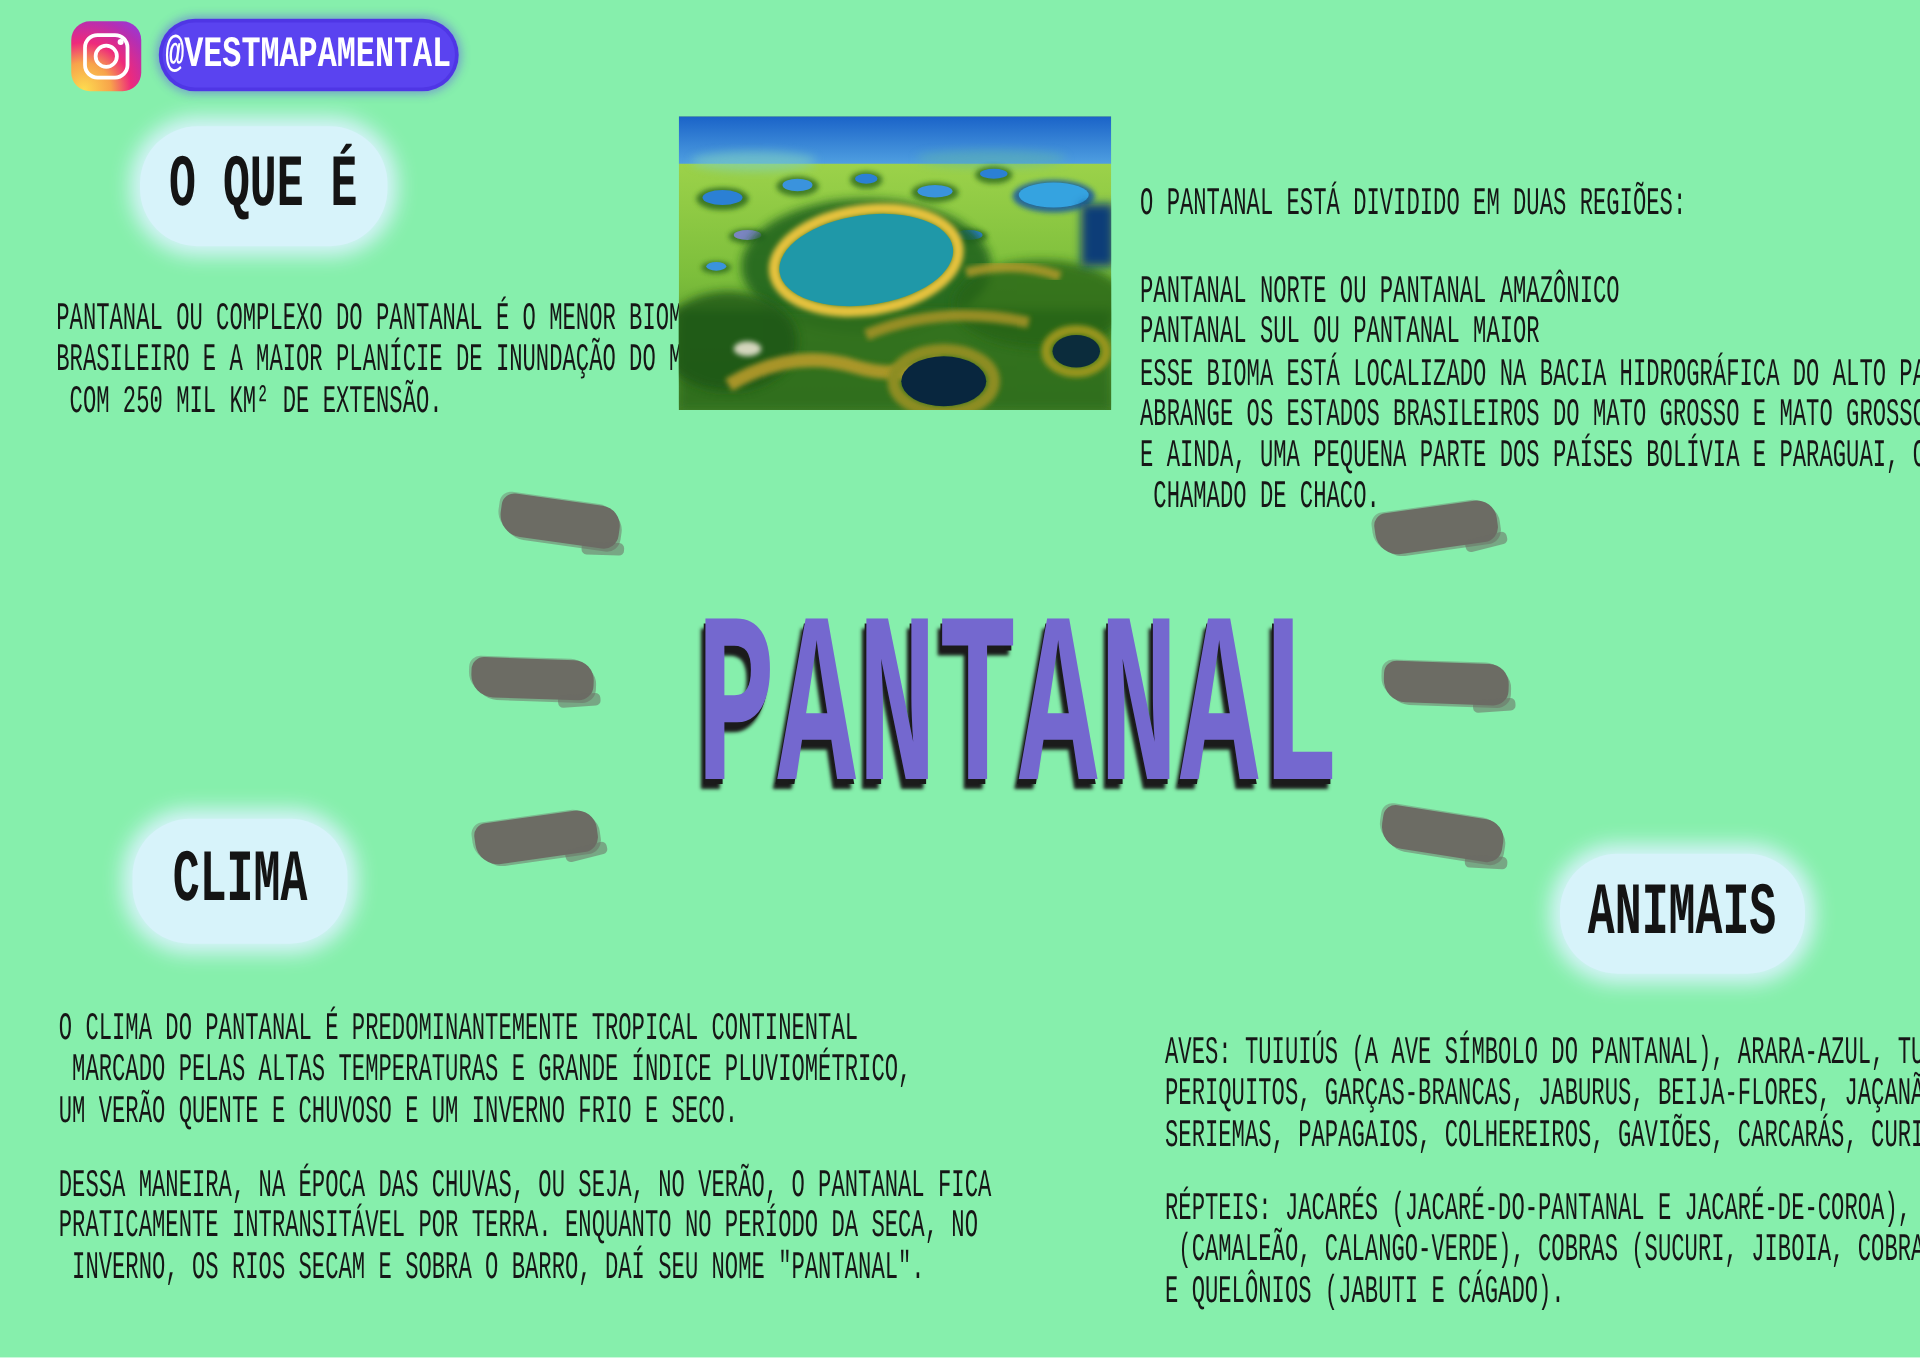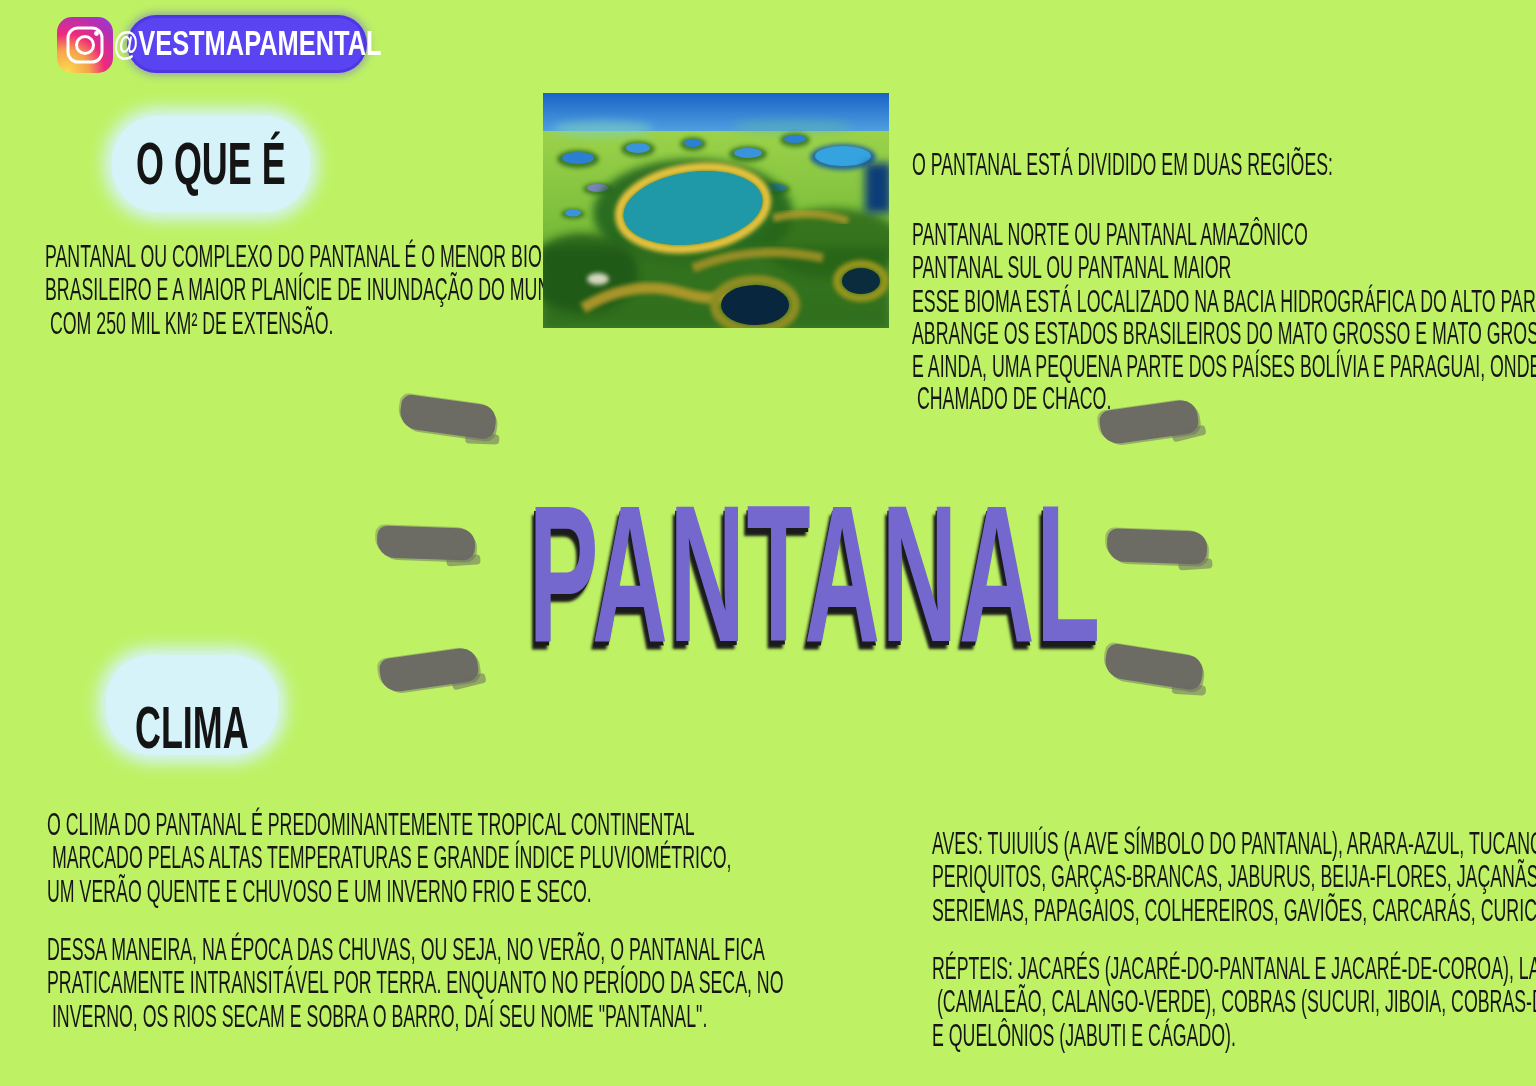--- a/index.html
+++ b/index.html
@@ -1,18 +1,18 @@
 <!DOCTYPE html>
 <html><head>
 <meta charset="utf-8">
 <style>
   html,body{margin:0;padding:0;background:#ffffff;}
   #canvas{
-    position:relative;width:1536px;height:1086px;background:#bef264;overflow:hidden;
-    font-family:Liberation Sans, sans-serif;color:#1a1a1a;
+    position:relative;width:1536px;height:1086px;background:#86efac;overflow:hidden;
+    font-family:Liberation Mono, monospace;color:#1a1a1a;
   }
   
   .bubble{
     position:absolute;background:#d7f3fa;border-radius:46px;
     box-shadow:0 0 16px 8px #d7f3fa;
     display:flex;align-items:center;justify-content:center;
   }
   .heading{
     font-size:46px;font-weight:700;letter-spacing:0px;white-space:nowrap;
     transform:scale(0.78,1.28);color:#141414;
@@ -72,21 +72,21 @@
     </defs>
     <rect x="1" y="1" width="56" height="56" rx="15" fill="url(#iggrad)"></rect>
     <rect x="12" y="12" width="34" height="34" rx="10" fill="none" stroke="#ffffff" stroke-width="3"></rect>
     <circle cx="29" cy="29" r="8.5" fill="none" stroke="#ffffff" stroke-width="3"></circle>
     <circle cx="40.5" cy="17.5" r="2.4" fill="#ffffff"></circle>
   </svg>
   <div id="badge-blob">
     <span id="badge-handle">@VESTMAPAMENTAL</span>
   </div>
 
-  <div class="bubble" style="left:112px;top:116px;width:198px;height:96px;">
+  <div class="bubble" style="left:112px;top:101px;width:198px;height:96px;">
     <span class="heading">O QUE É</span>
   </div>
   <div class="body" style="left:45px;top:240px;">PANTANAL OU COMPLEXO DO PANTANAL É O MENOR BIOMA
 BRASILEIRO E A MAIOR PLANÍCIE DE INUNDAÇÃO DO MUNDO
  COM 250 MIL KM² DE EXTENSÃO.</div>
 
   <svg id="photo" viewBox="0 0 346 235" preserveAspectRatio="none">
     <defs>
       <linearGradient id="sky" x1="0" y1="0" x2="0" y2="1">
         <stop offset="0%" stop-color="#1a63c8"></stop>
@@ -166,30 +166,33 @@
 
   <div id="main-title">PANTANAL</div>
 
   <div class="stroke" style="left:400px;top:400px;width:96px;height:34px;transform:rotate(8deg);"></div>
   <div class="stroke" style="left:377px;top:527px;width:98px;height:32px;transform:rotate(2deg);"></div>
   <div class="stroke" style="left:380px;top:653px;width:98px;height:34px;transform:rotate(-8deg);"></div>
   <div class="stroke" style="left:1100px;top:405px;width:98px;height:34px;transform:rotate(-8deg);"></div>
   <div class="stroke" style="left:1107px;top:530px;width:100px;height:33px;transform:rotate(2deg);"></div>
   <div class="stroke" style="left:1105px;top:650px;width:98px;height:34px;transform:rotate(9deg);"></div>
 
-  <div class="bubble" style="left:106px;top:655px;width:172px;height:100px;align-items:flex-end;">
+  <div class="bubble" style="left:106px;top:655px;width:172px;height:100px;">
     <span class="heading">CLIMA</span>
   </div>
   <div class="body" style="left:47px;top:808px;">O CLIMA DO PANTANAL É PREDOMINANTEMENTE TROPICAL CONTINENTAL
  MARCADO PELAS ALTAS TEMPERATURAS E GRANDE ÍNDICE PLUVIOMÉTRICO,
 UM VERÃO QUENTE E CHUVOSO E UM INVERNO FRIO E SECO.</div>
   <div class="body" style="left:47px;top:933px;">DESSA MANEIRA, NA ÉPOCA DAS CHUVAS, OU SEJA, NO VERÃO, O PANTANAL FICA
 PRATICAMENTE INTRANSITÁVEL POR TERRA. ENQUANTO NO PERÍODO DA SECA, NO
  INVERNO, OS RIOS SECAM E SOBRA O BARRO, DAÍ SEU NOME "PANTANAL".</div>
 
+  <div class="bubble" style="left:1248px;top:683px;width:196px;height:96px;">
+    <span class="heading">ANIMAIS</span>
+  </div>
   <div class="body" style="left:932px;top:827px;">AVES: TUIUIÚS (A AVE SÍMBOLO DO PANTANAL), ARARA-AZUL, TUCANOS,
 PERIQUITOS, GARÇAS-BRANCAS, JABURUS, BEIJA-FLORES, JAÇANÃS, EMAS,
 SERIEMAS, PAPAGAIOS, COLHEREIROS, GAVIÕES, CARCARÁS, CURICACAS.</div>
   <div class="body" style="left:932px;top:952px;">RÉPTEIS: JACARÉS (JACARÉ-DO-PANTANAL E JACARÉ-DE-COROA), LAGARTOS
  (CAMALEÃO, CALANGO-VERDE), COBRAS (SUCURI, JIBOIA, COBRAS-D'ÁGUA)
 E QUELÔNIOS (JABUTI E CÁGADO).</div>
 
 </div>
 
 </body></html>

